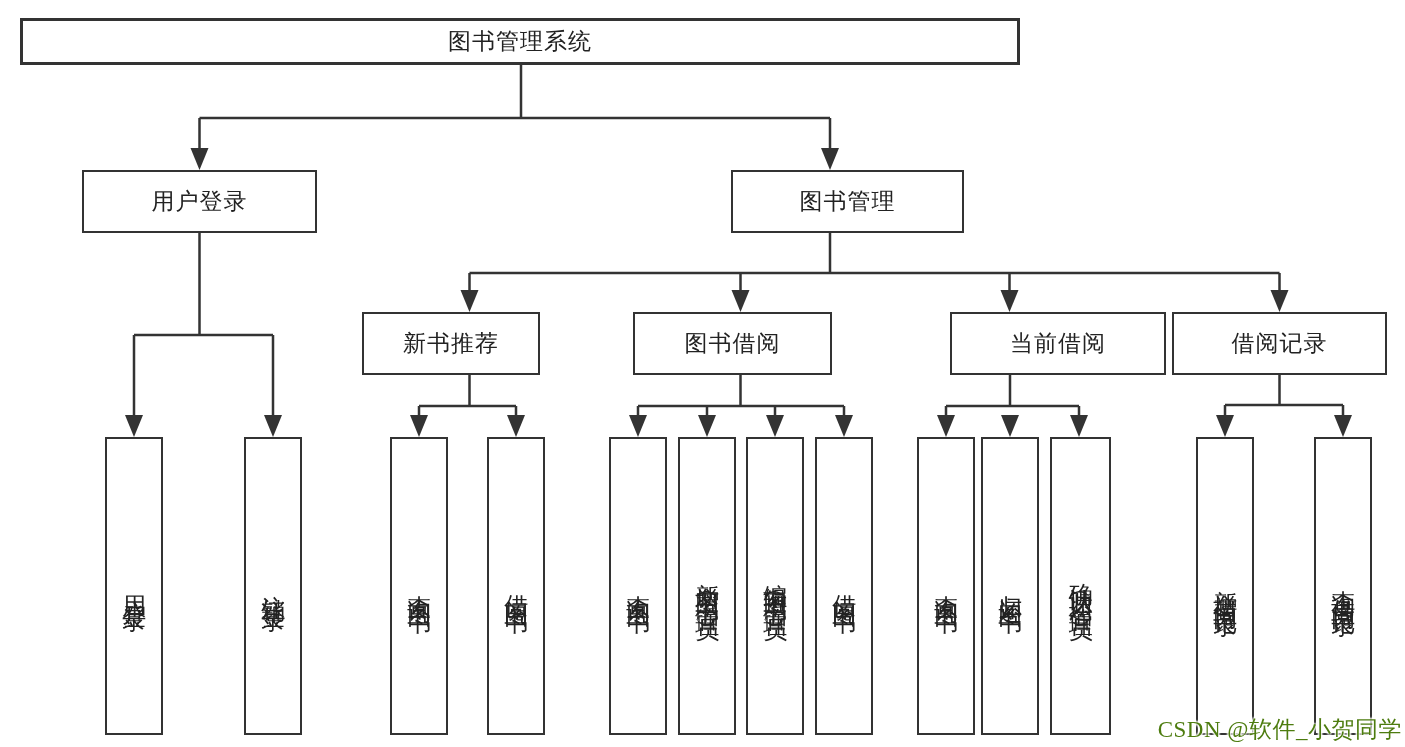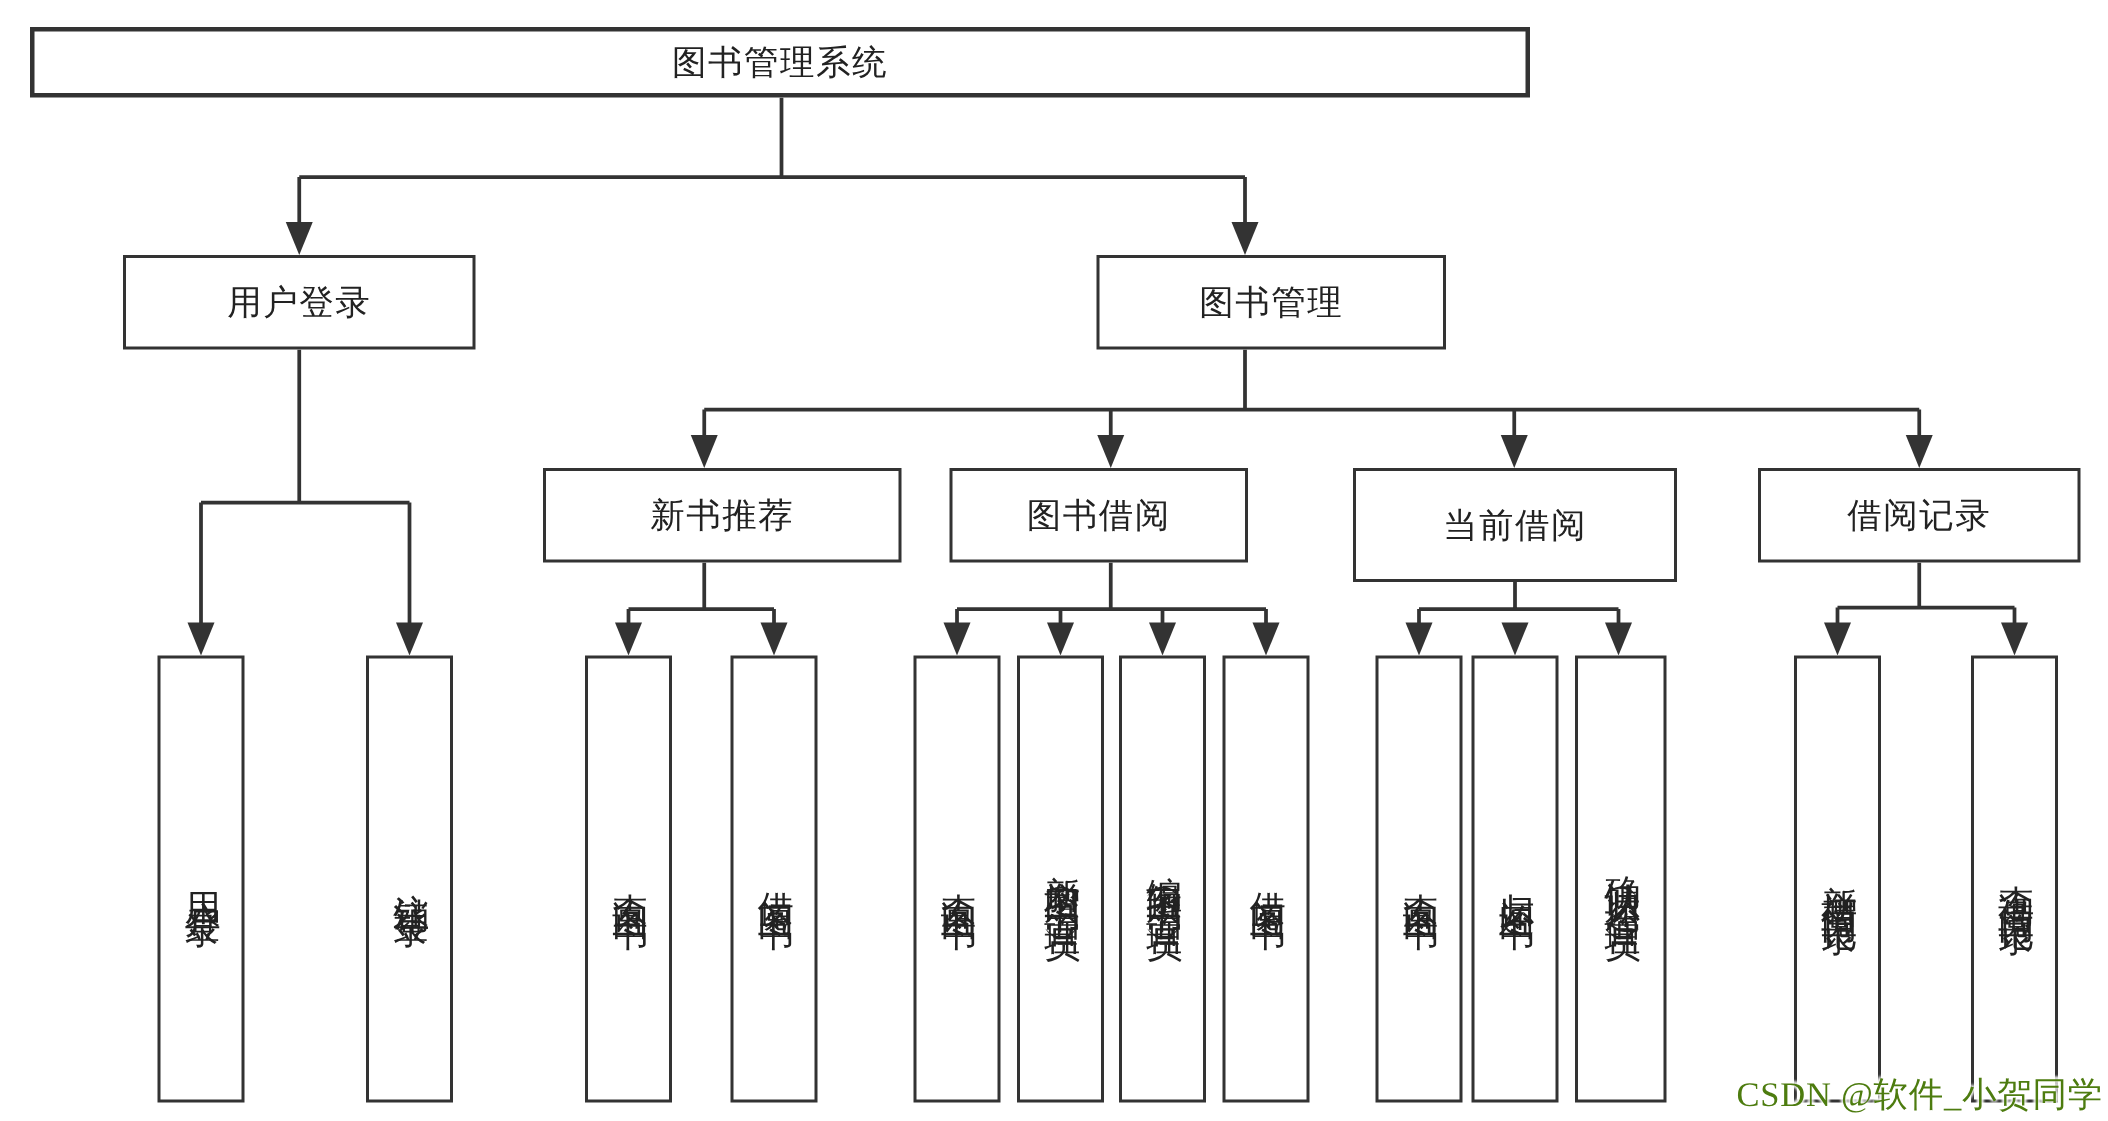--- a/index.html
+++ b/index.html
@@ -126,27 +126,27 @@
     <span class="hlabel">图书管理系统</span>
   </div>
 
   <div class="node" style="left:82px; top:170px; width:235px; height:63px;">
     <span class="hlabel">用户登录</span>
   </div>
   <div class="node" style="left:712px; top:170px; width:233px; height:63px;margin-left:19px;">
     <span class="hlabel">图书管理</span>
   </div>
 
-  <div class="node" style="left:362px; top:312px; width:239px; height:63px;">
+  <div class="node" style="left:362px; top:312px; width:178px; height:63px;">
     <span class="hlabel">新书推荐</span>
   </div>
   <div class="node" style="left:633px; top:312px; width:199px; height:63px;">
     <span class="hlabel">图书借阅</span>
   </div>
-  <div class="node" style="left:902px; top:312px; width:216px; height:76px;text-align:right;">
+  <div class="node" style="left:950px; top:312px; width:216px; height:63px;text-align:right;">
     <span class="hlabel">当前借阅</span>
   </div>
   <div class="node" style="left:1172px; top:312px; width:215px; height:63px;">
     <span class="hlabel">借阅记录</span>
   </div>
 
   <div class="node leaf" style="left:105px;">
     <span class="vtext">用户登录</span>
   </div>
   <div class="node leaf" style="left:244px;">

